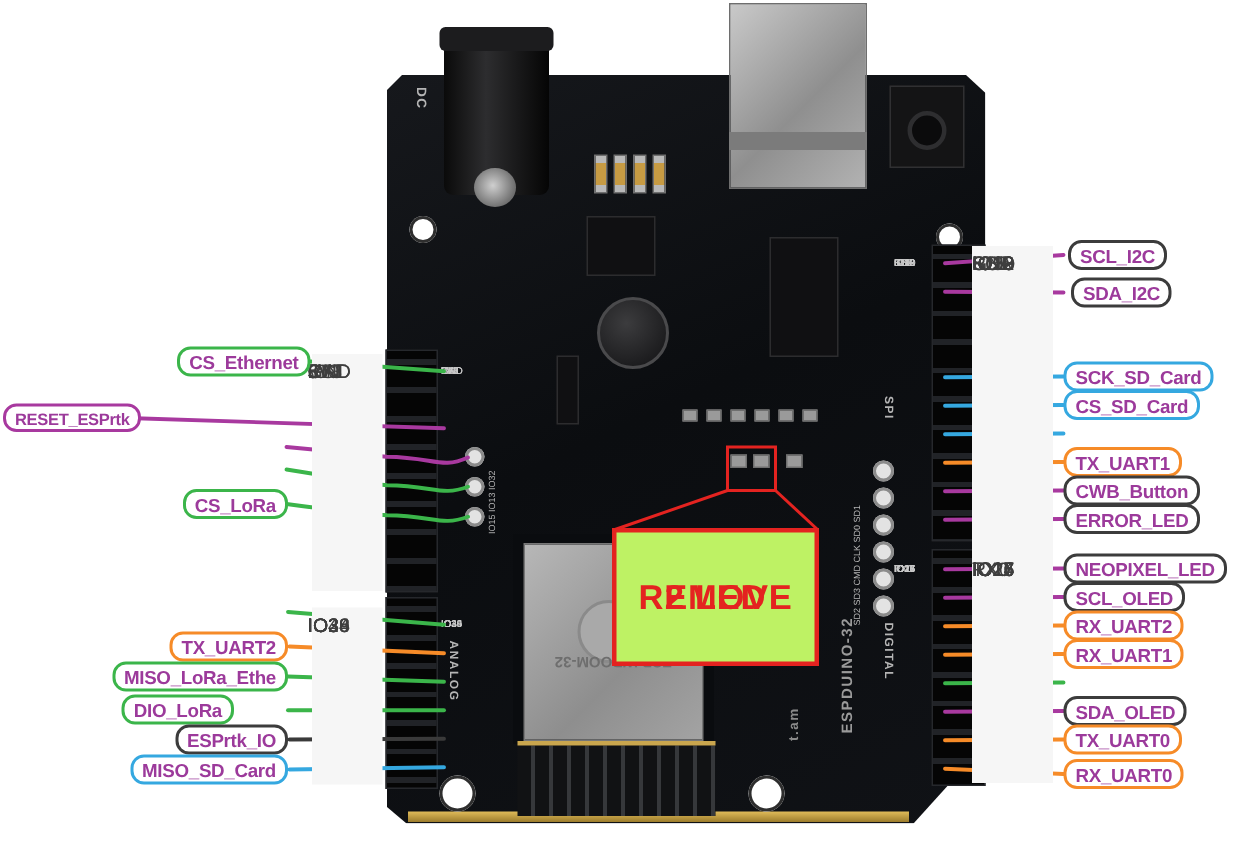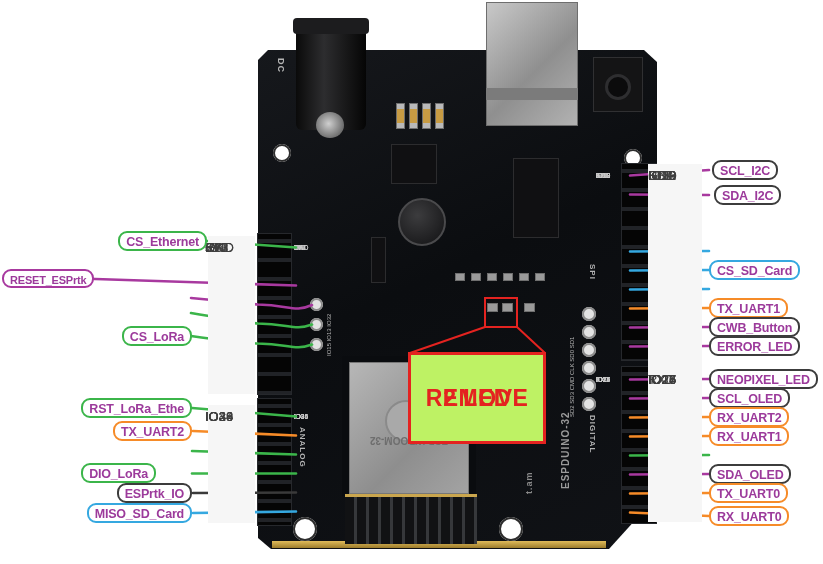--- a/index.html
+++ b/index.html
@@ -231,28 +231,29 @@
       <div>IO17</div>
       <div>IO25</div>
       <div>IO26</div>
       <div>TX0</div>
       <div>RX0</div>
   </div>
 
   <div class="label-box bc-green" style="right:616px;top:231px">CS_Ethernet</div>
   <div class="label-box bc-magenta small" style="left:2px;top:269px">RESET_ESPrtk</div>
   <div class="label-box bc-green" style="right:631px;top:326px">CS_LoRa</div>
-  <div class="label-box bc-green" style="right:631px;top:398px">RST_LoRa_Ethe</div>
   <div class="label-box bc-orange" style="right:631px;top:421px">TX_UART2</div>
+  <div class="label-box bc-green" style="right:631px;top:441px">MISO_LoRa_Ethe</div>
   <div class="label-box bc-green" style="right:667px;top:463px">DIO_LoRa</div>
   <div class="label-box bc-dark" style="right:631px;top:483px">ESPrtk_IO</div>
   <div class="label-box bc-blue" style="right:631px;top:503px">MISO_SD_Card</div>
 
   <div class="label-box bc-dark" style="left:712px;top:160px">SCL_I2C</div>
   <div class="label-box bc-dark" style="left:714px;top:185px">SDA_I2C</div>
+  <div class="label-box bc-blue" style="left:709px;top:241px">SCK_SD_Card</div>
   <div class="label-box bc-blue" style="left:709px;top:260px">CS_SD_Card</div>
   <div class="label-box bc-orange" style="left:709px;top:298px">TX_UART1</div>
   <div class="label-box bc-dark" style="left:709px;top:317px">CWB_Button</div>
   <div class="label-box bc-dark" style="left:709px;top:336px">ERROR_LED</div>
   <div class="label-box bc-dark" style="left:709px;top:369px">NEOPIXEL_LED</div>
   <div class="label-box bc-dark" style="left:709px;top:388px">SCL_OLED</div>
   <div class="label-box bc-orange" style="left:709px;top:407px">RX_UART2</div>
   <div class="label-box bc-orange" style="left:709px;top:426px">RX_UART1</div>
   <div class="label-box bc-dark" style="left:709px;top:464px">SDA_OLED</div>
   <div class="label-box bc-orange" style="left:709px;top:483px">TX_UART0</div>

